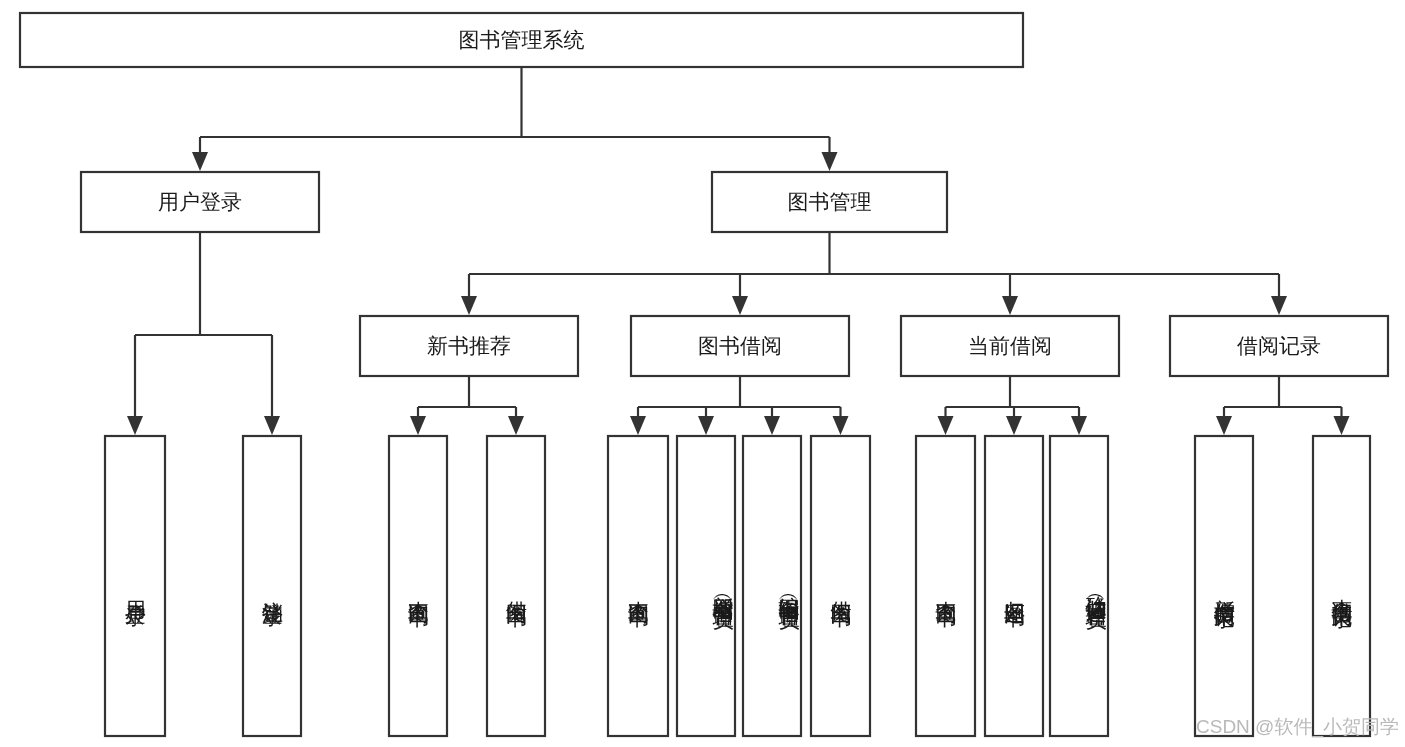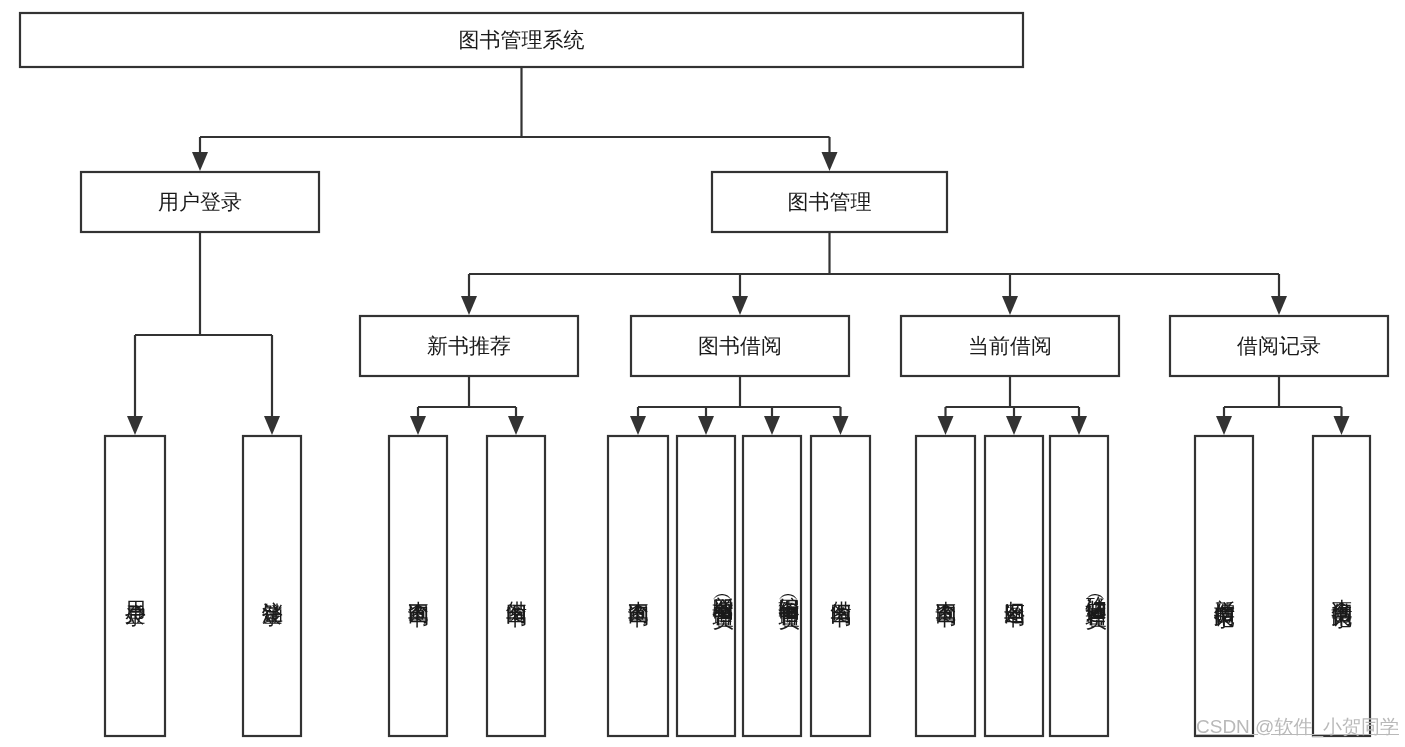--- a/index.html
+++ b/index.html
@@ -65,21 +65,20 @@
     fill: #333333;
     stroke: none;
   }
   .watermark {
     position: absolute;
     font-family: "Liberation Sans", "DejaVu Sans", sans-serif;
     font-size: 19px;
     color: #b9b9b9;
     white-space: nowrap;
     pointer-events: none;
-    text-decoration: underline;
   }
 </style>
 </head>
 <body>
 
 <div id="canvas">
   <svg id="diagram" viewBox="0 0 1405 747" preserveAspectRatio="none">
     <g id="edge-layer">
         <path class="connector" d="M 521.5 67 L 521.5 137"></path>
         <path class="connector" d="M 200 137 L 829.5 137"></path>

